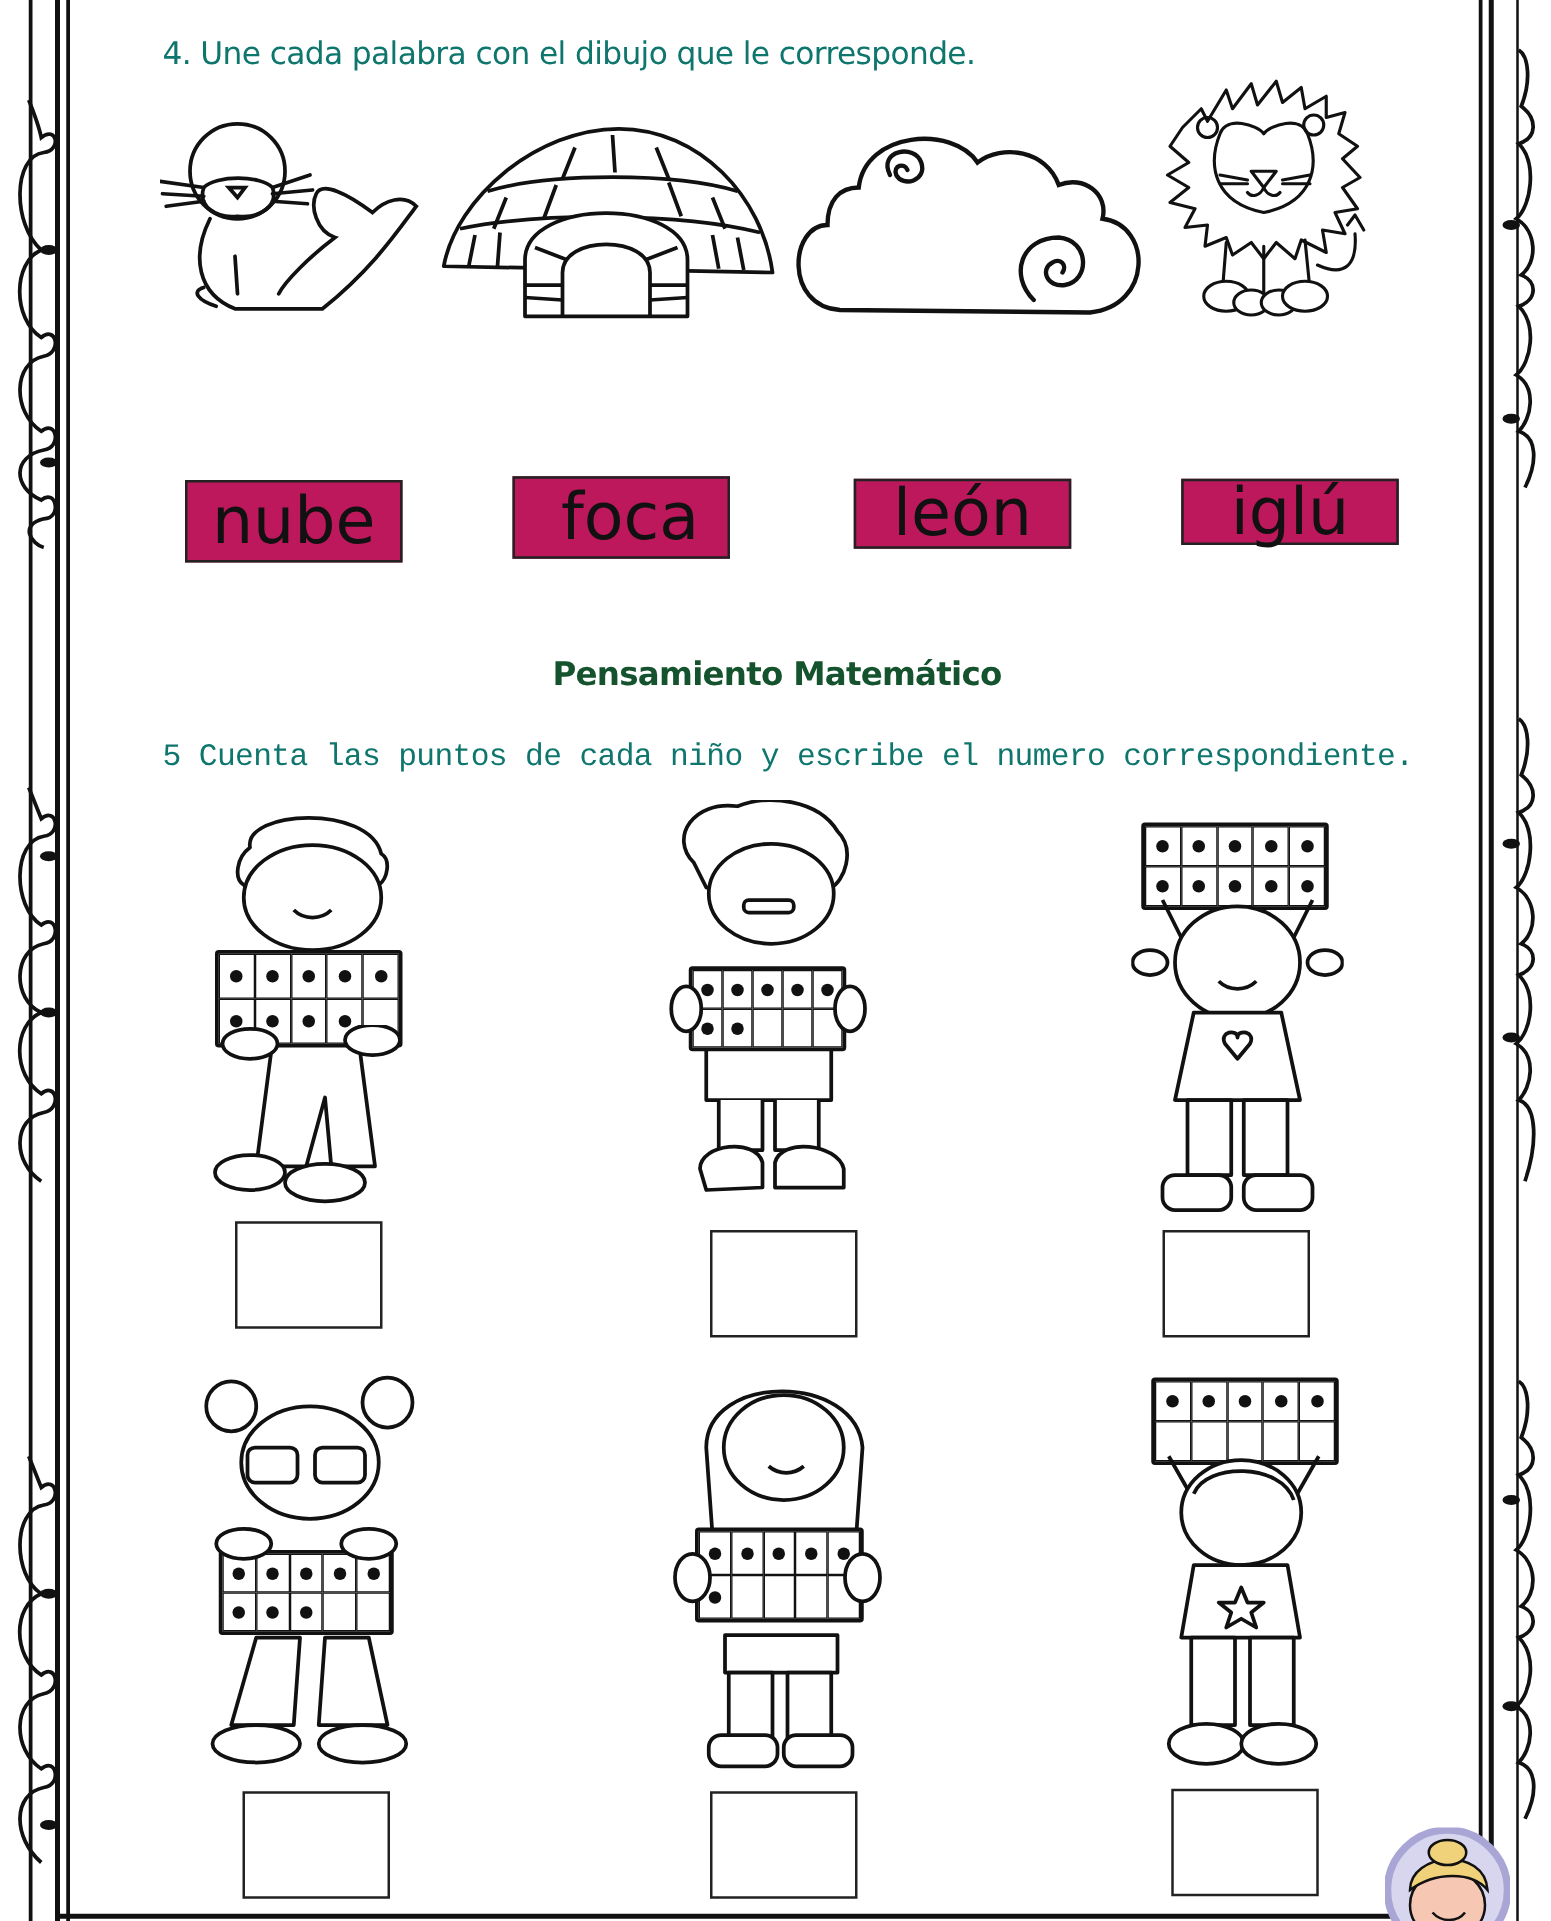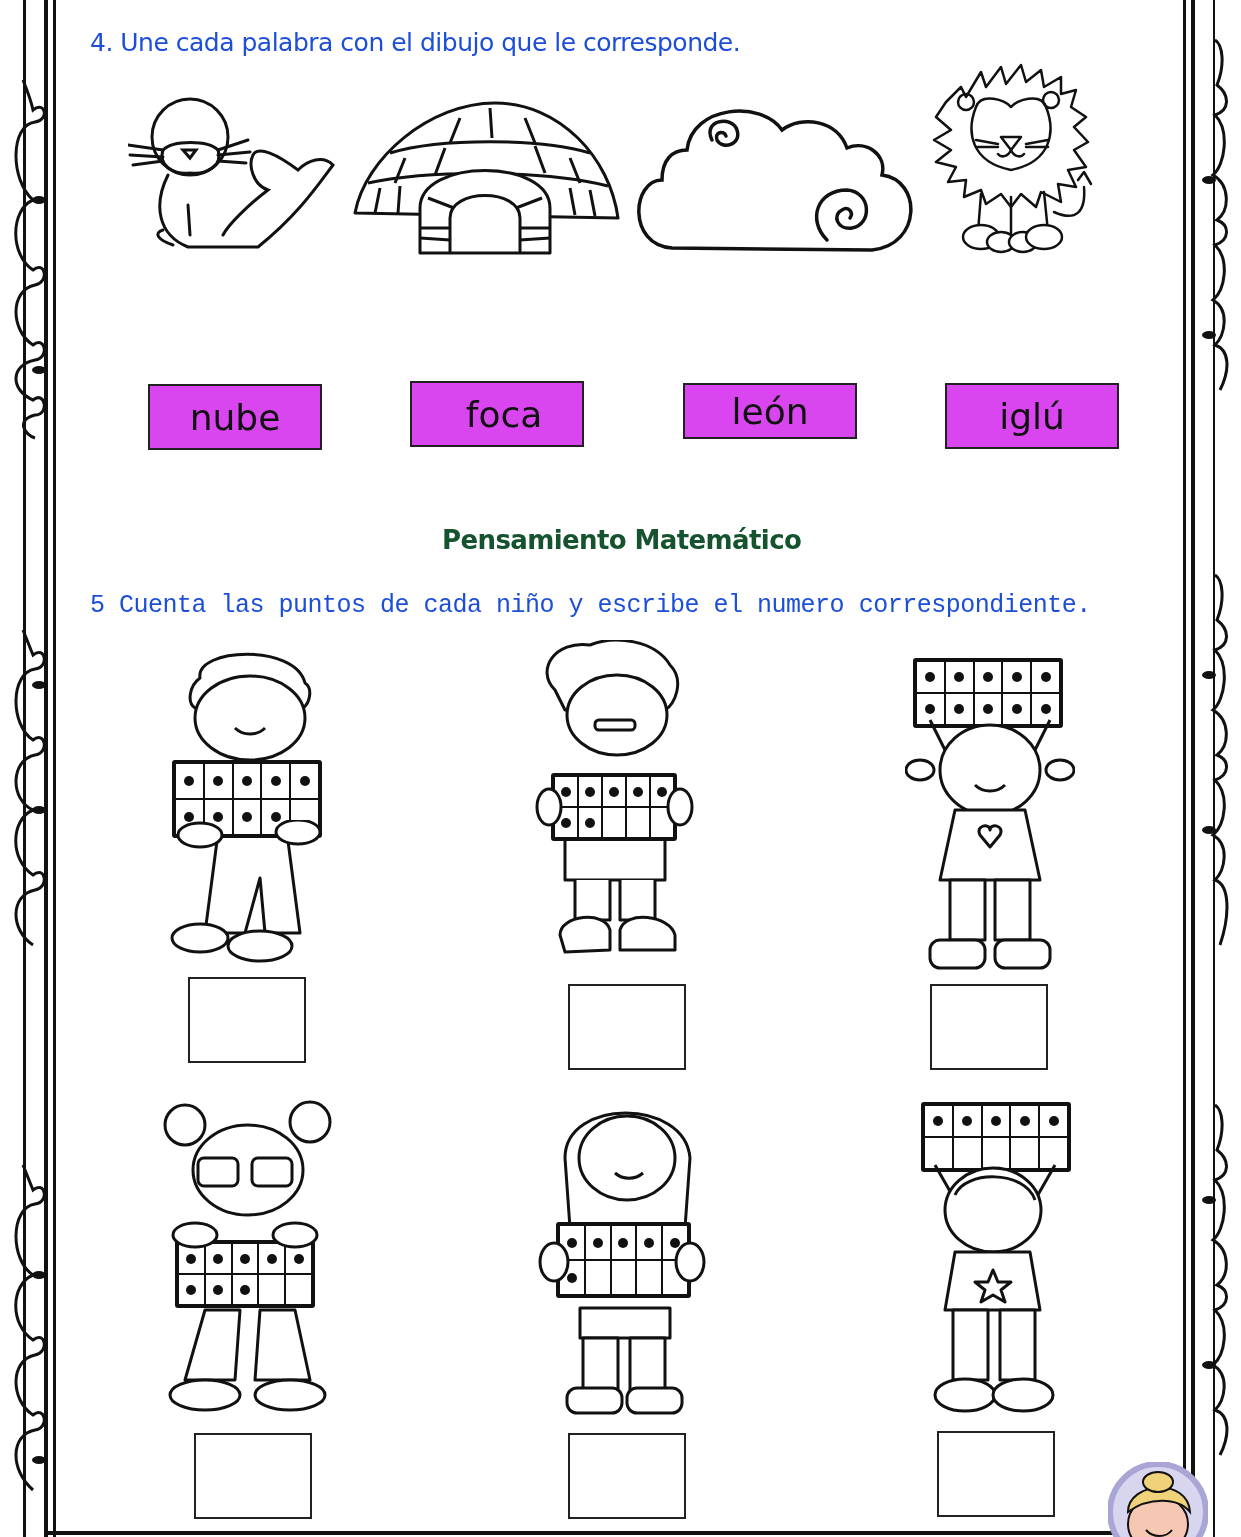--- a/index.html
+++ b/index.html
@@ -1,21 +1,21 @@
 <!DOCTYPE html>
 <html><head>
 <meta charset="utf-8">
 <style>
   html, body { margin:0; padding:0; background:#ffffff; }
   body { width:1241px; height:1537px; position:relative; overflow:hidden; font-family:"DejaVu Sans", sans-serif; color:#111; }
   .frame-line { position:absolute; background:#111; }
   .vine { position:absolute; }
-  .q-text { position:absolute; font-size:25px; letter-spacing:-0.5px; color:#1d4ed8; white-space:nowrap; }
+  .q-text { position:absolute; font-size:25px; letter-spacing:-0.5px; color:#0f766e; white-space:nowrap;margin-left:40px; }
   .section-title { position:absolute; font-size:26px; font-weight:bold; letter-spacing:-0.6px; color:#14532d; white-space:nowrap; }
-  .word-box { position:absolute; border:2.5px solid #222; box-sizing:border-box; display:flex; align-items:center; justify-content:center; font-size:36px; color:#111; background:#d946ef; }
+  .word-box { position:absolute; border:2.5px solid #222; box-sizing:border-box; display:flex; align-items:center; justify-content:center; font-size:52px; color:#111; background:#be185d; }
   .pic { position:absolute; }
   .answer-box { position:absolute; border:2.5px solid #222; box-sizing:border-box; background:#fff; }
   .kid { position:absolute; }
   .grid { position:absolute; display:grid; grid-template-columns:repeat(5,1fr); grid-template-rows:repeat(2,1fr); border:3px solid #111; box-sizing:border-box; background:#fff; border-radius:3px; }
   .cell { border:1.5px solid #111; position:relative; }
   .cell.dot::after { content:""; position:absolute; width:10px; height:10px; border-radius:50%; background:#111; left:50%; top:50%; transform:translate(-50%,-50%); }
   .logo { position:absolute; }
 </style>
 </head>
 <body>
@@ -113,21 +113,21 @@
     <ellipse cx="75" cy="180" rx="14" ry="10" fill="#fff"></ellipse>
     <ellipse cx="97" cy="180" rx="14" ry="10" fill="#fff"></ellipse>
     <ellipse cx="118" cy="175" rx="18" ry="12" fill="#fff"></ellipse>
     <path d="M128 150 C150 160 160 150 158 125 M152 118 L158 110 L165 122"></path>
   </g>
 </svg>
 
 <div class="word-box" style="left:148px;top:384px;width:174px;height:66px;">nube</div>
 <div class="word-box" style="left:410px;top:381px;width:174px;height:66px;padding-left:14px;">foca</div>
 <div class="word-box" style="left:683px;top:383px;width:174px;height:56px;">león</div>
-<div class="word-box" style="left:945px;top:383px;width:174px;height:66px;">iglú</div>
+<div class="word-box" style="left:945px;top:383px;width:174px;height:53px;">iglú</div>
 
 <div class="section-title" style="left:442px;top:525px;">Pensamiento Matemático</div>
 
 <div class="q-text" style="left:90px;top:591px;font-family:Liberation Mono, monospace;">5 Cuenta las puntos de cada niño y escribe el numero correspondiente.</div>
 
 <svg class="kid" style="left:165px;top:648px;" width="170" height="325" viewBox="0 0 170 325">
   <g fill="#fff" stroke="#111" stroke-width="3" stroke-linejoin="round">
     <path d="M35 30 C30 0 130 -5 140 35 C148 40 145 55 138 60 L30 60 C22 55 24 38 35 30 Z"></path>
     <ellipse cx="85" cy="70" rx="55" ry="42"></ellipse>
     <path d="M70 80 C78 88 92 88 100 80" fill="none"></path>

